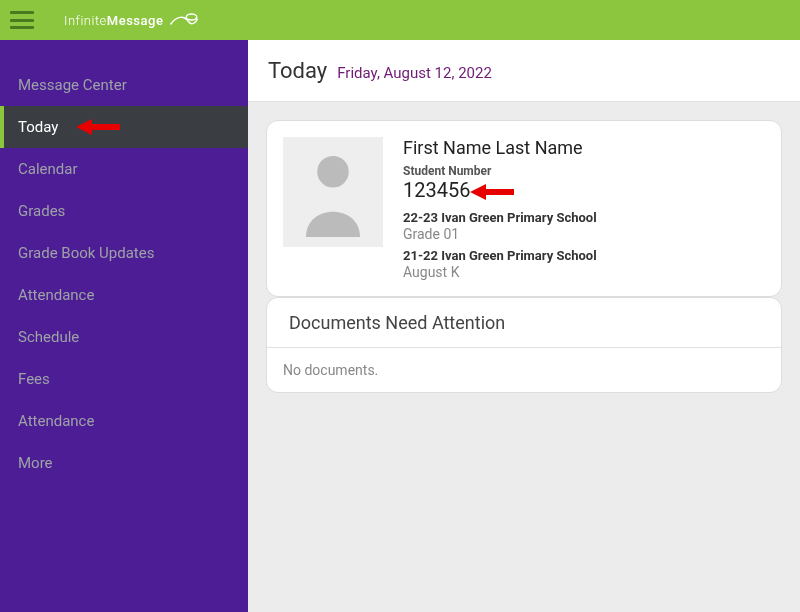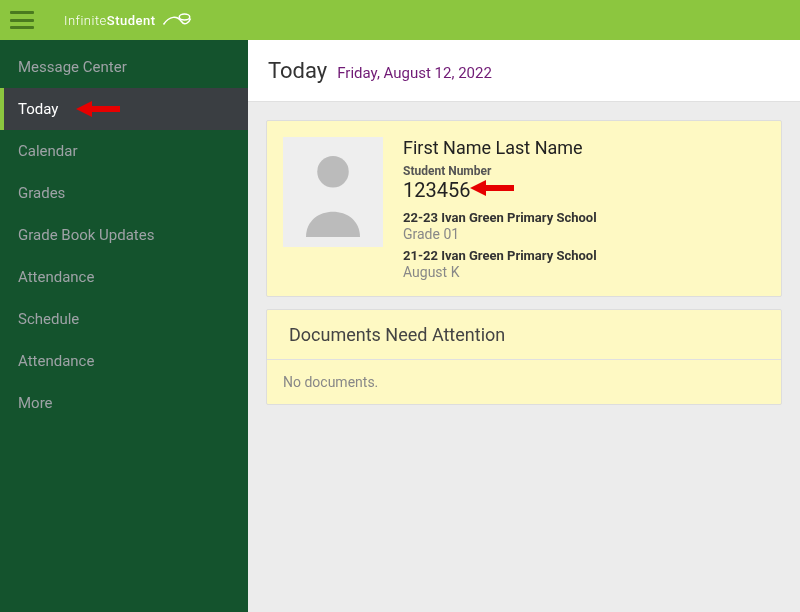--- a/index.html
+++ b/index.html
@@ -50,22 +50,22 @@
     .logo-swoosh {
       width: 30px;
       height: 20px;
     }
     .container {
       display: flex;
       height: calc(612px - 40px);
     }
     .sidebar {
       width: 248px;
-      background: #14532d;
-      padding-top: 6px;
+      background: #4c1d95;
+      padding-top: 24px;
     }
     .sidebar-item {
       display: block;
       color: #9ea2a6;
       font-size: 15px;
       padding: 12px 18px;
       cursor: pointer;
       position: relative;
     }
     .sidebar-item.active {
@@ -94,24 +94,24 @@
     }
     .page-title .date {
       font-size: 15px;
       color: #701a75;
       font-weight: 400;
     }
     .content {
       padding: 18px;
     }
     .card {
-      background: #fef9c3;
+      background: #ffffff;
       border: 1px solid #ddd;
-      border-radius: 2px;
-      margin-bottom: 12px;
+      border-radius: 12px;
+      margin-bottom: 0;
     }
     .student-card {
       display: flex;
       padding: 16px;
     }
     .avatar {
       width: 100px;
       height: 110px;
       background: #eee;
       display: flex;
@@ -129,21 +129,21 @@
       color: #222;
       margin-bottom: 6px;
     }
     .label-small {
       font-size: 12px;
       font-weight: 700;
       color: #555;
     }
     .student-number-row {
       display: flex;
-      align-items: flex-start;
+      align-items: flex-end;
       gap: 0;
       margin-bottom: 8px;
     }
     .student-number {
       font-size: 20px;
       color: #222;
     }
     .enrollment {
       margin-top: 6px;
     }
@@ -186,21 +186,21 @@
 
 <div class="header">
   <div class="hamburger">
     <span></span>
       <span></span>
       <span></span>
   </div>
   <div class="logo">
     <div class="logo-text">
       <span class="top">Infinite</span>
-      <span class="bottom">Student</span>
+      <span class="bottom">Message</span>
     </div>
     <svg class="logo-swoosh" viewBox="0 0 40 24">
       <path d="M2 18 C 10 6, 20 6, 26 14 C 30 20, 36 16, 38 10" stroke="#fff" stroke-width="2" fill="none"></path>
       <ellipse cx="30" cy="8" rx="7" ry="4" stroke="#fff" stroke-width="2" fill="none"></ellipse>
     </svg>
   </div>
 </div>
 
 <div class="container">
   <nav class="sidebar">
@@ -223,20 +223,23 @@
       <span>Grades</span>
     </div>
     <div class="sidebar-item">
       <span>Grade Book Updates</span>
     </div>
     <div class="sidebar-item">
       <span>Attendance</span>
     </div>
     <div class="sidebar-item">
       <span>Schedule</span>
+    </div>
+    <div class="sidebar-item">
+      <span>Fees</span>
     </div>
     <div class="sidebar-item">
       <span>Attendance</span>
     </div>
     <div class="sidebar-item">
       <span>More</span>
     </div>
   </nav>
 
   <main class="main">

